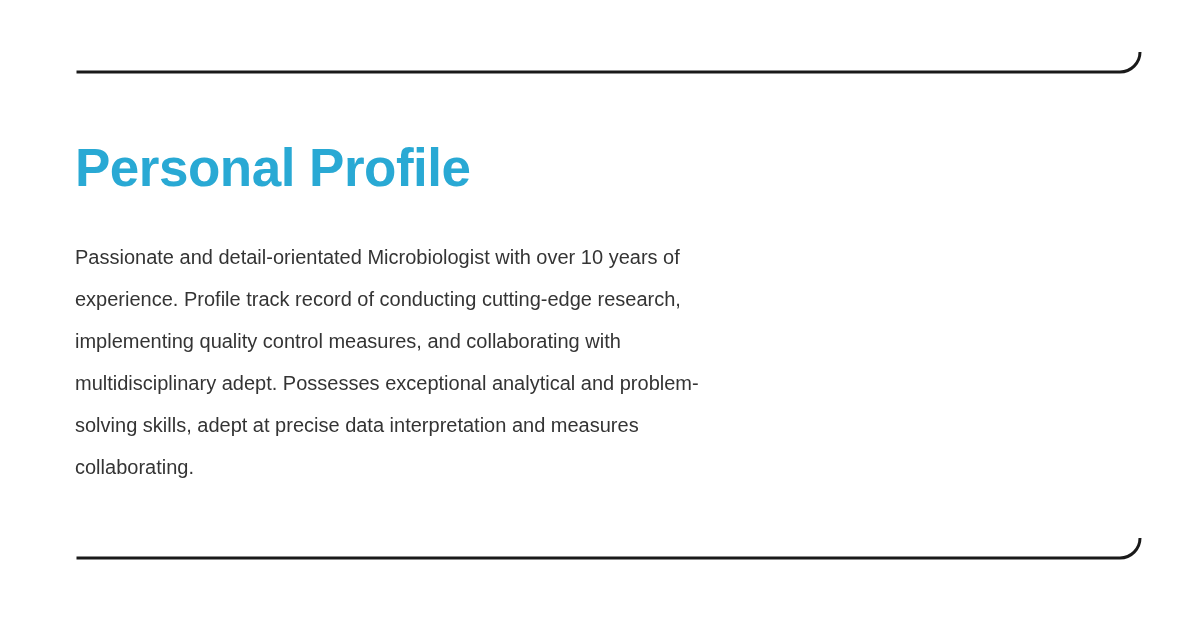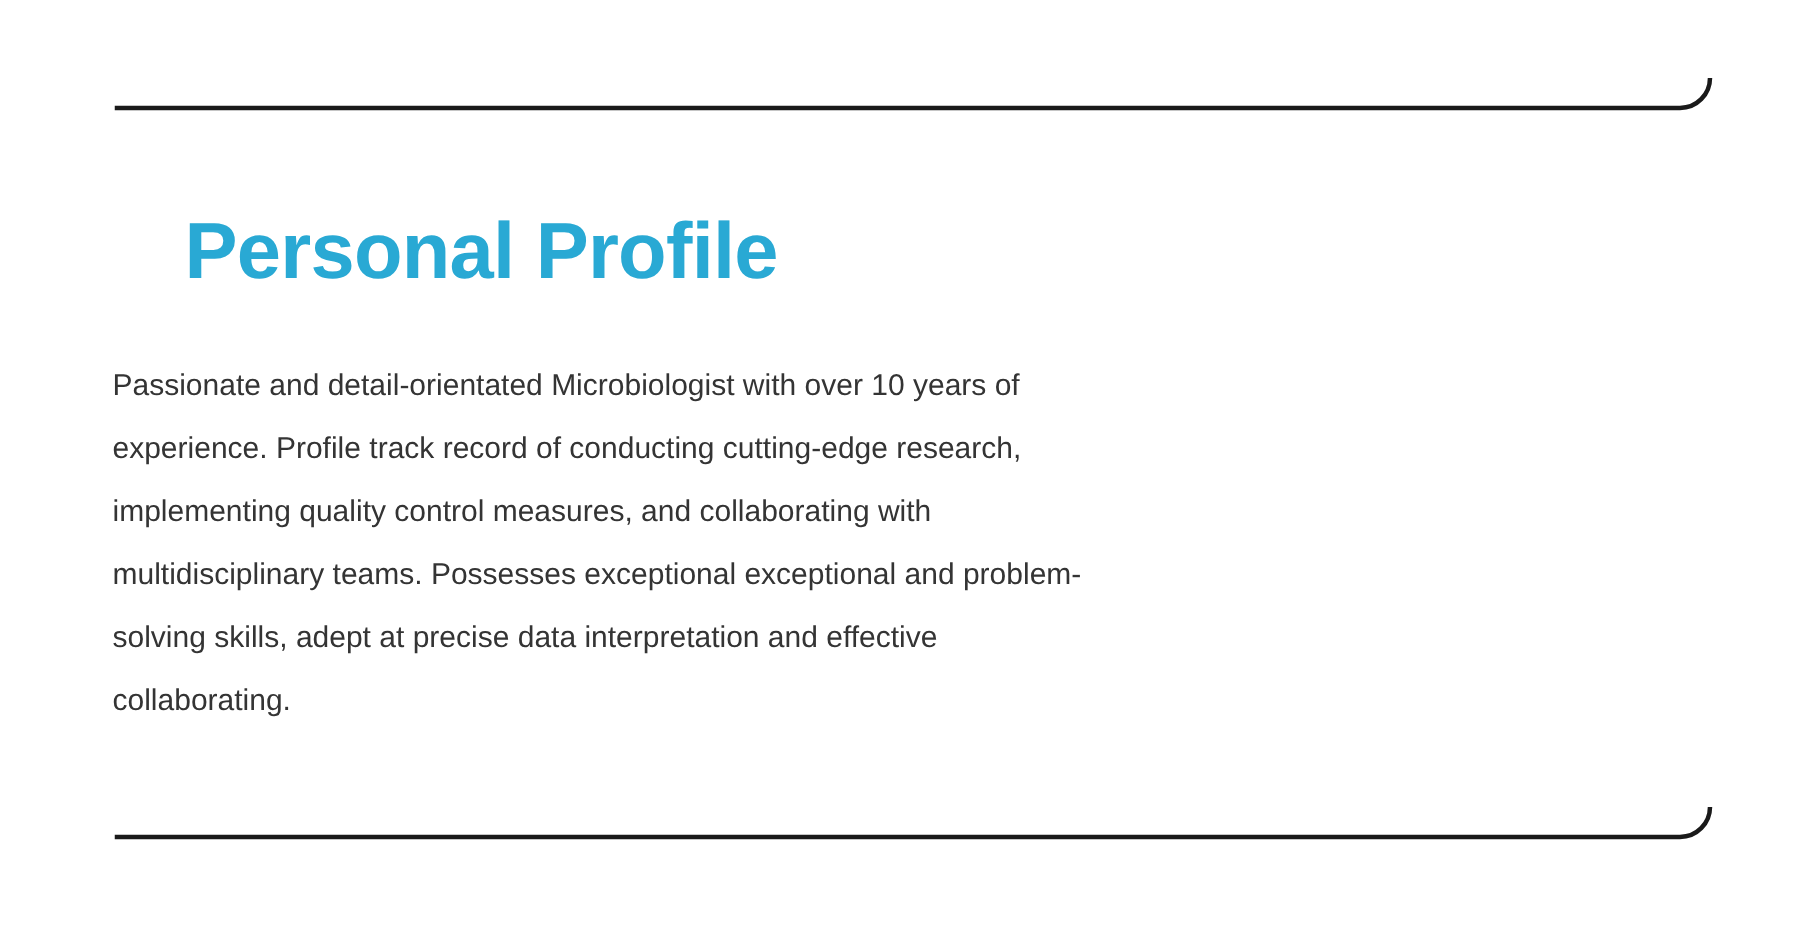--- a/index.html
+++ b/index.html
@@ -32,21 +32,20 @@
   .divider svg { display: block; width: 100%; height: 100%; }
   .section-title {
     position: absolute;
     left: 75px;
     top: 137px;
     font-size: 53px;
     font-weight: 700;
     letter-spacing: -0.5px;
     color: var(--accent);
     white-space: nowrap;
-    margin-left: 48px;
   }
   .profile-body {
     position: absolute;
     left: 75px;
     top: 236px;
     width: 1080px;
     font-size: 20px;
     line-height: 42px;
     color: var(--text);
   }
@@ -62,22 +61,22 @@
       <path d="M1.5 24 H1045 A20 20 0 0 0 1065 4" fill="none" stroke-width="3" stroke-linecap="butt" stroke="#1a1a1a"></path>
     </svg>
   </div>
 
   <h1 class="section-title">Personal Profile</h1>
 
   <div class="profile-body">
     <div class="line">Passionate and detail-orientated Microbiologist with over 10 years of</div>
     <div class="line">experience. Profile track record of conducting cutting-edge research,</div>
     <div class="line">implementing quality control measures, and collaborating with</div>
-    <div class="line">multidisciplinary teams. Possesses exceptional exceptional and problem-</div>
-    <div class="line">solving skills, adept at precise data interpretation and effective</div>
+    <div class="line">multidisciplinary adept. Possesses exceptional analytical and problem-</div>
+    <div class="line">solving skills, adept at precise data interpretation and measures</div>
     <div class="line">collaborating.</div>
   </div>
 
   <div class="divider bottom">
     <svg viewBox="0 0 1070 26" preserveAspectRatio="none">
       <path d="M1.5 24 H1045 A20 20 0 0 0 1065 4" fill="none" stroke-width="3" stroke-linecap="butt" stroke="#1a1a1a"></path>
     </svg>
   </div>
 
 </div>

